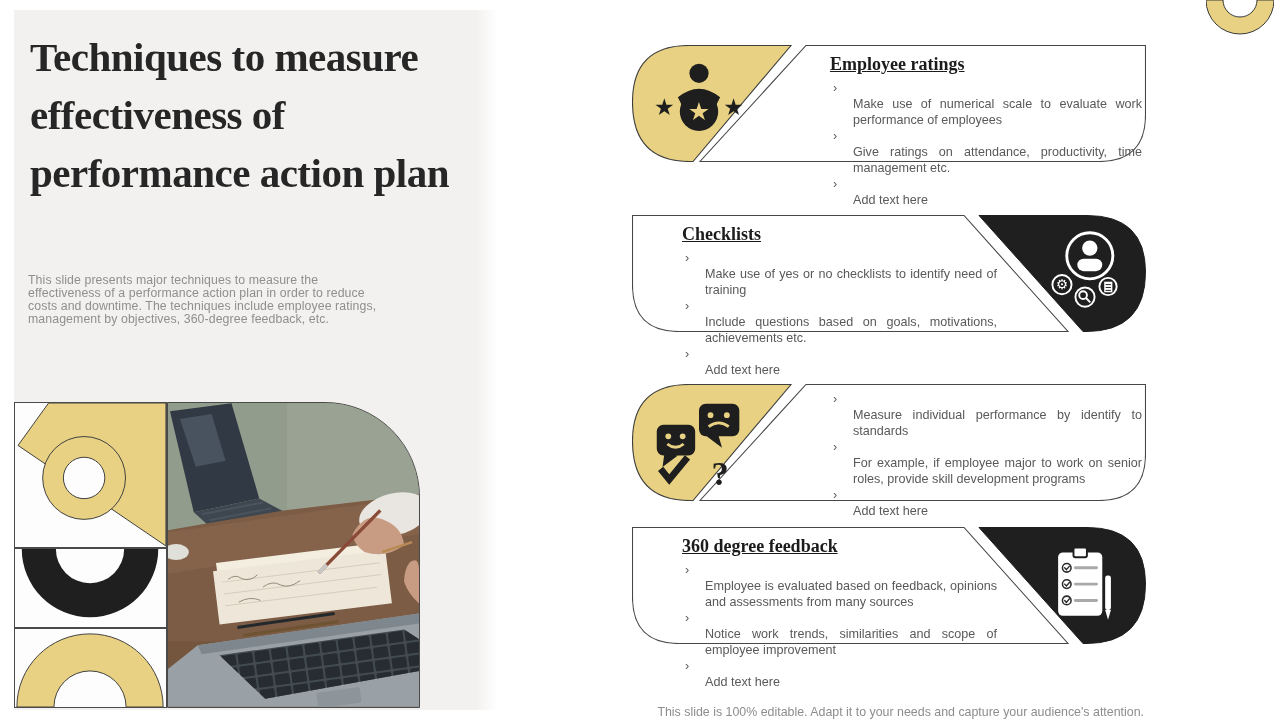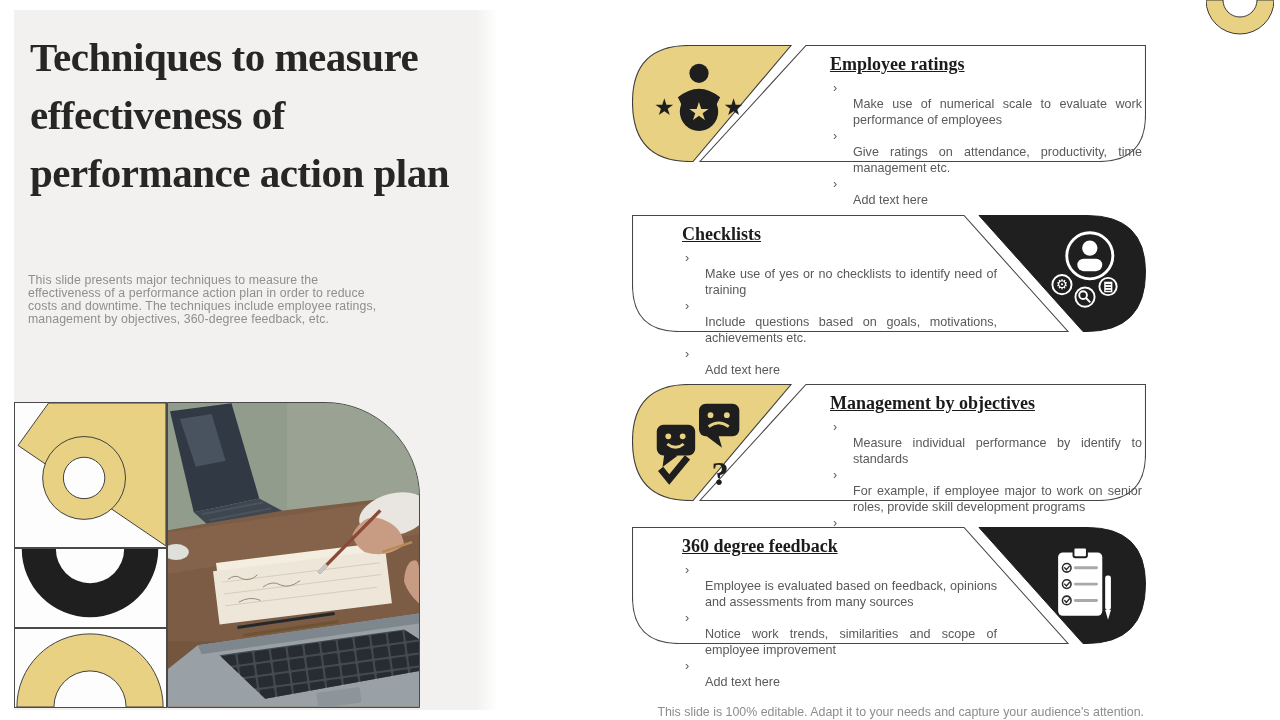--- a/index.html
+++ b/index.html
@@ -225,21 +225,20 @@
         <rect x="6" y="30" width="40" height="32" rx="7" fill="#1e1e1e"></rect>
         <path d="M14,60 L12,74 L28,62 Z" fill="#1e1e1e"></path>
         <circle cx="18" cy="42" r="3" fill="#E8D182"></circle>
           <circle cx="33" cy="42" r="3" fill="#E8D182"></circle>
         <path d="M17,50 Q25.5,57 34,50" stroke="#E8D182" stroke-width="3" fill="none"></path>
       </g>
       <path d="M10,76 L19,87 L38,64" stroke="#1e1e1e" stroke-width="7" fill="none"></path>
       <text x="72" y="93" font-size="36" font-family="Liberation Serif,serif" font-weight="bold" fill="#1e1e1e" text-anchor="middle">?</text>
     </svg>
     <div class="ctext ltext">
-      <h3>Management by objectives</h3>
       <div class="li">
           <span class="mk">›</span>
           <span class="bt">Measure individual performance by identify to standards</span>
         </div>
       <div class="li">
           <span class="mk">›</span>
           <span class="bt">For example, if employee major to work on senior roles, provide skill development programs</span>
         </div>
       <div class="li">
           <span class="mk">›</span>

